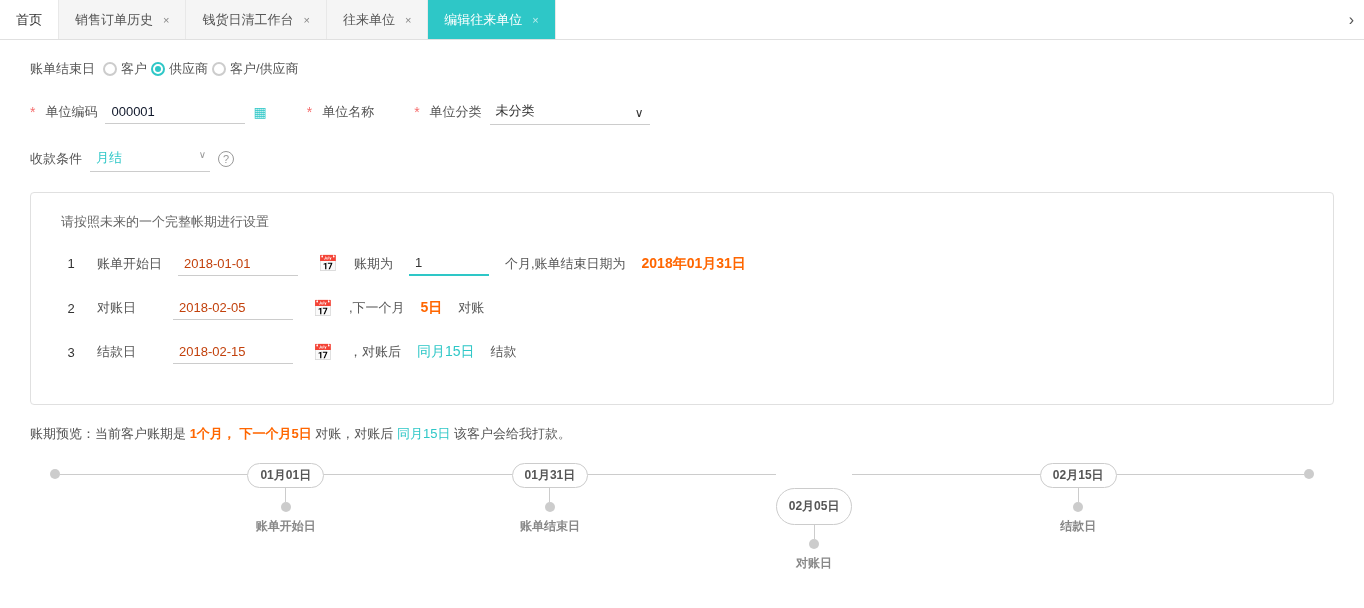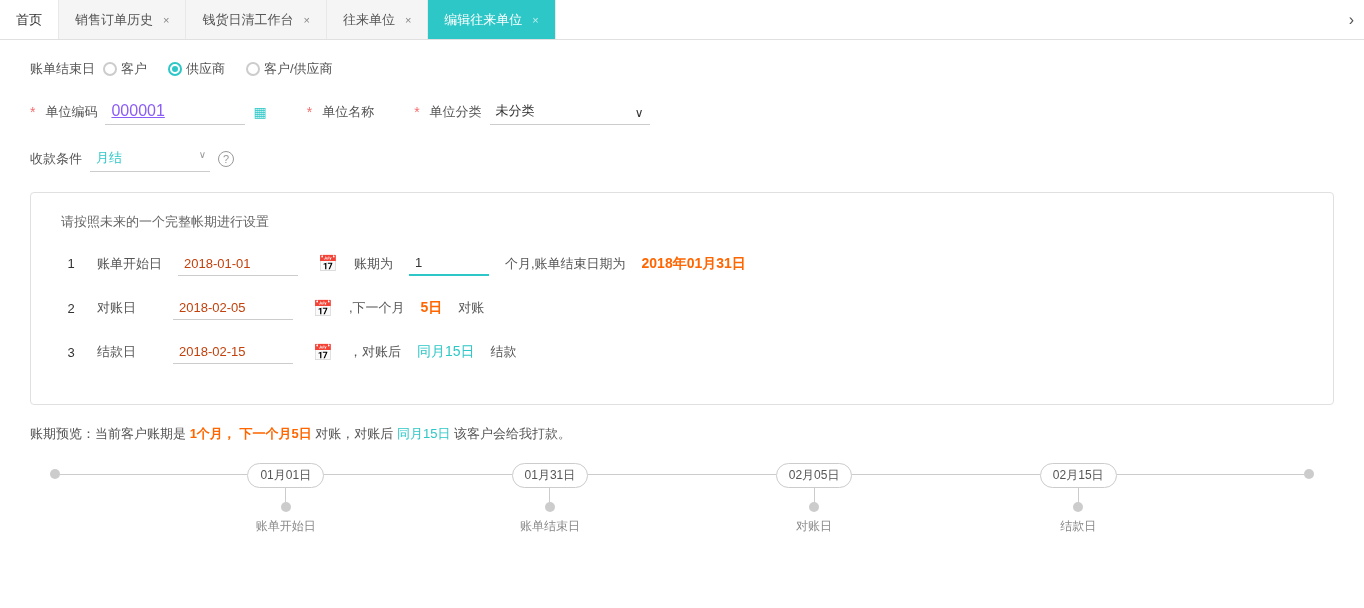--- a/index.html
+++ b/index.html
@@ -76,32 +76,31 @@
     }
     .required-star {
       color: #f56c6c;
       margin-right: 2px;
     }
     .form-input {
       border: none;
       border-bottom: 1px solid #ccc;
       outline: none;
       padding: 4px 6px;
-      font-size: 16px;
-      color: #8b5cf6;
+      font-size: 13px;
+      color: #0f172a;
       background: transparent;
       width: 160px;
-      text-decoration: underline;
     }
 
     
     .radio-group {
       display: flex;
       align-items: flex-start;
-      gap: 21px;
+      gap: 4px;
     }
     .radio-item {
       display: flex;
       align-items: center;
       gap: 4px;
       cursor: pointer;
       font-size: 13px;
       color: #555;
     }
     .radio-circle {
@@ -381,21 +380,21 @@
 
   <div class="preview-text">
     <span>账期预览：当前客户账期是</span>
     <span class="highlight-orange">1个月，</span>
     <span class="highlight-orange">下一个月5日</span>
     <span>对账，对账后</span>
     <span class="highlight-teal">同月15日</span>
     <span>该客户会给我打款。</span>
   </div>
 
-  <div style="display:flex; align-items:flex-start; padding: 0 20px;">
+  <div style="display:flex; align-items:flex-start; padding: 0 20px; font-weight: bold;">
 
     <div style="display:flex;flex-direction:column;align-items:center;margin-top:6px;">
       <div style="width:10px;height:10px;border-radius:50%;background:#ccc;"></div>
     </div>
 
     <div style="flex:1;height:1px;background:#ccc;margin-top:11px;"></div>
     <div style="display:flex;flex-direction:column;align-items:center;">
       <div style="border:1px solid #ccc;border-radius:20px;padding:3px 12px;font-size:12px;color:#555;background:#fff;white-space:nowrap;">01月01日</div>
       <div style="width:1px;height:14px;background:#ccc;"></div>
       <div style="width:10px;height:10px;border-radius:50%;background:#ccc;"></div>
@@ -405,21 +404,21 @@
     <div style="flex:1;height:1px;background:#ccc;margin-top:11px;"></div>
     <div style="display:flex;flex-direction:column;align-items:center;">
       <div style="border:1px solid #ccc;border-radius:20px;padding:3px 12px;font-size:12px;color:#555;background:#fff;white-space:nowrap;">01月31日</div>
       <div style="width:1px;height:14px;background:#ccc;"></div>
       <div style="width:10px;height:10px;border-radius:50%;background:#ccc;"></div>
       <div style="font-size:12px;color:#888;margin-top:6px;white-space:nowrap;">账单结束日</div>
     </div>
 
     <div style="flex:1;height:1px;background:#ccc;margin-top:11px;"></div>
     <div style="display:flex;flex-direction:column;align-items:center;">
-      <div style="border:1px solid #ccc;border-radius:20px;padding:3px 12px;font-size:12px;color:#555;background:#fff;white-space:nowrap;">02月05日</div>
+      <div style="border:1px solid #ccc;border-radius:20px;padding:9px 12px;font-size:12px;color:#555;background:#fff;white-space:nowrap;margin-top:25px;">02月05日</div>
       <div style="width:1px;height:14px;background:#ccc;"></div>
       <div style="width:10px;height:10px;border-radius:50%;background:#ccc;"></div>
       <div style="font-size:12px;color:#888;margin-top:6px;white-space:nowrap;">对账日</div>
     </div>
 
     <div style="flex:1;height:1px;background:#ccc;margin-top:11px;"></div>
     <div style="display:flex;flex-direction:column;align-items:center;">
       <div style="border:1px solid #ccc;border-radius:20px;padding:3px 12px;font-size:12px;color:#555;background:#fff;white-space:nowrap;">02月15日</div>
       <div style="width:1px;height:14px;background:#ccc;"></div>
       <div style="width:10px;height:10px;border-radius:50%;background:#ccc;"></div>

